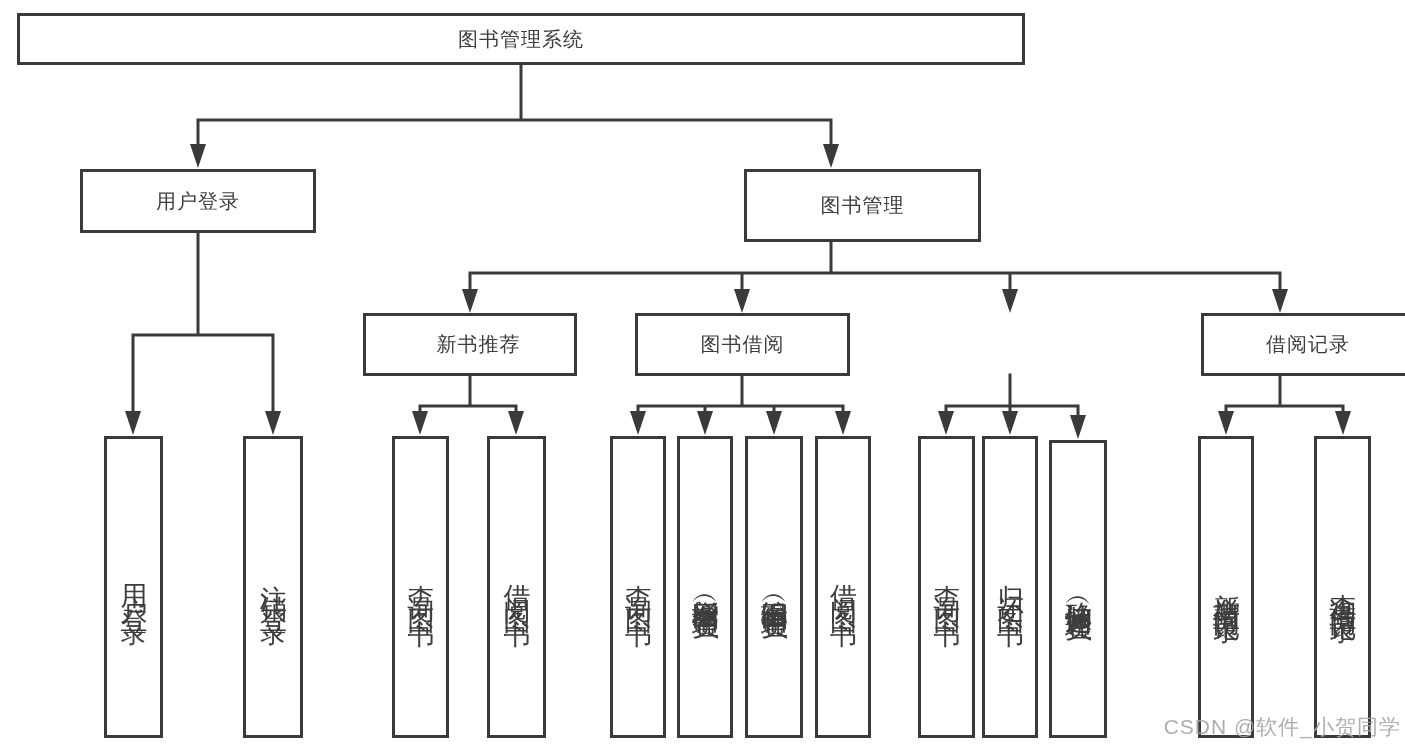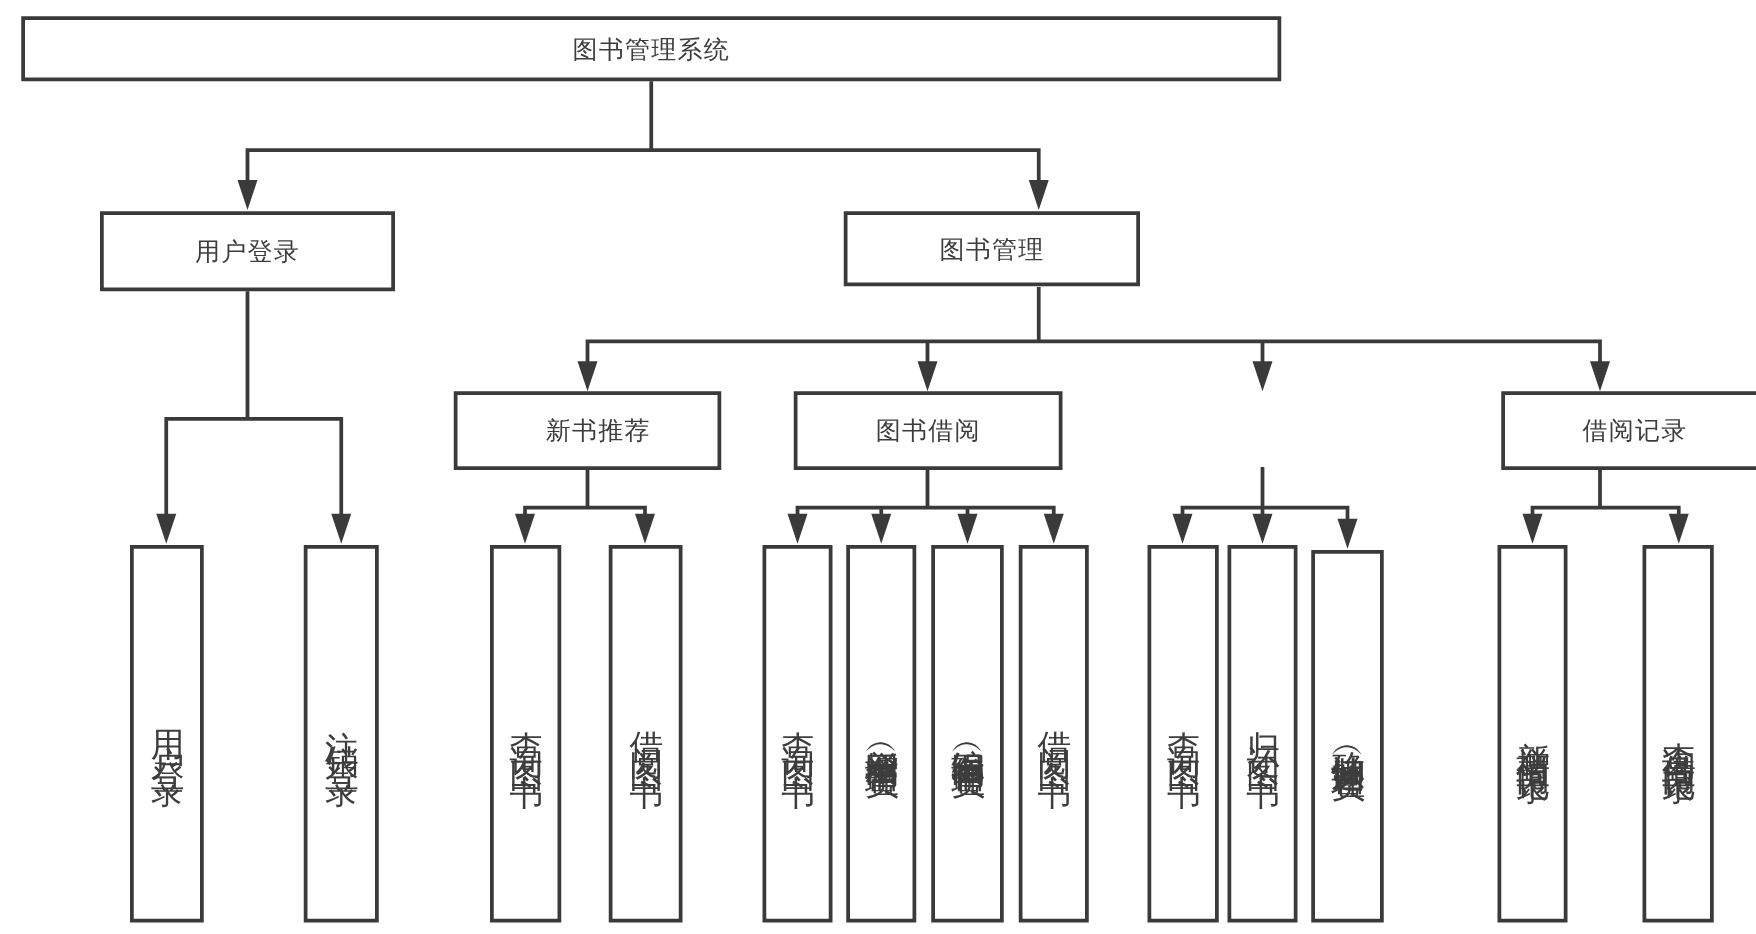--- a/index.html
+++ b/index.html
@@ -77,21 +77,21 @@
     </g>
   </svg>
 
   <div class="node hnode" style="left:17px;top:13px;width:1008px;height:52px;">
     <span>图书管理系统</span>
   </div>
 
   <div class="node hnode" style="left:80px;top:169px;width:236px;height:64px;">
     <span>用户登录</span>
   </div>
-  <div class="node hnode" style="left:675px;top:169px;width:237px;height:60px;text-align:right;">
+  <div class="node hnode" style="left:744px;top:169px;width:237px;height:73px;text-align:right;">
     <span>图书管理</span>
   </div>
 
   <div class="node hnode" style="left:363px;top:313px;width:214px;height:63px;padding-left:17px;">
     <span>新书推荐</span>
   </div>
   <div class="node hnode" style="left:635px;top:313px;width:215px;height:63px;">
     <span>图书借阅</span>
   </div>
   <div class="node hnode" style="left:1173px;top:313px;width:214px;height:63px;margin-left:28px;">
@@ -135,14 +135,15 @@
     <span>确认归还（管理员）</span>
   </div>
 
   <div class="node leaf v6" style="left:1198px;top:436px;width:56px;height:302px;">
     <span>新增借阅记录</span>
   </div>
   <div class="node leaf v6" style="left:1314px;top:436px;width:57px;height:302px;">
     <span>查询借阅记录</span>
   </div>
 
+  <div id="watermark">CSDN @软件_小贺同学</div>
 
 </div>
 
 </body></html>

